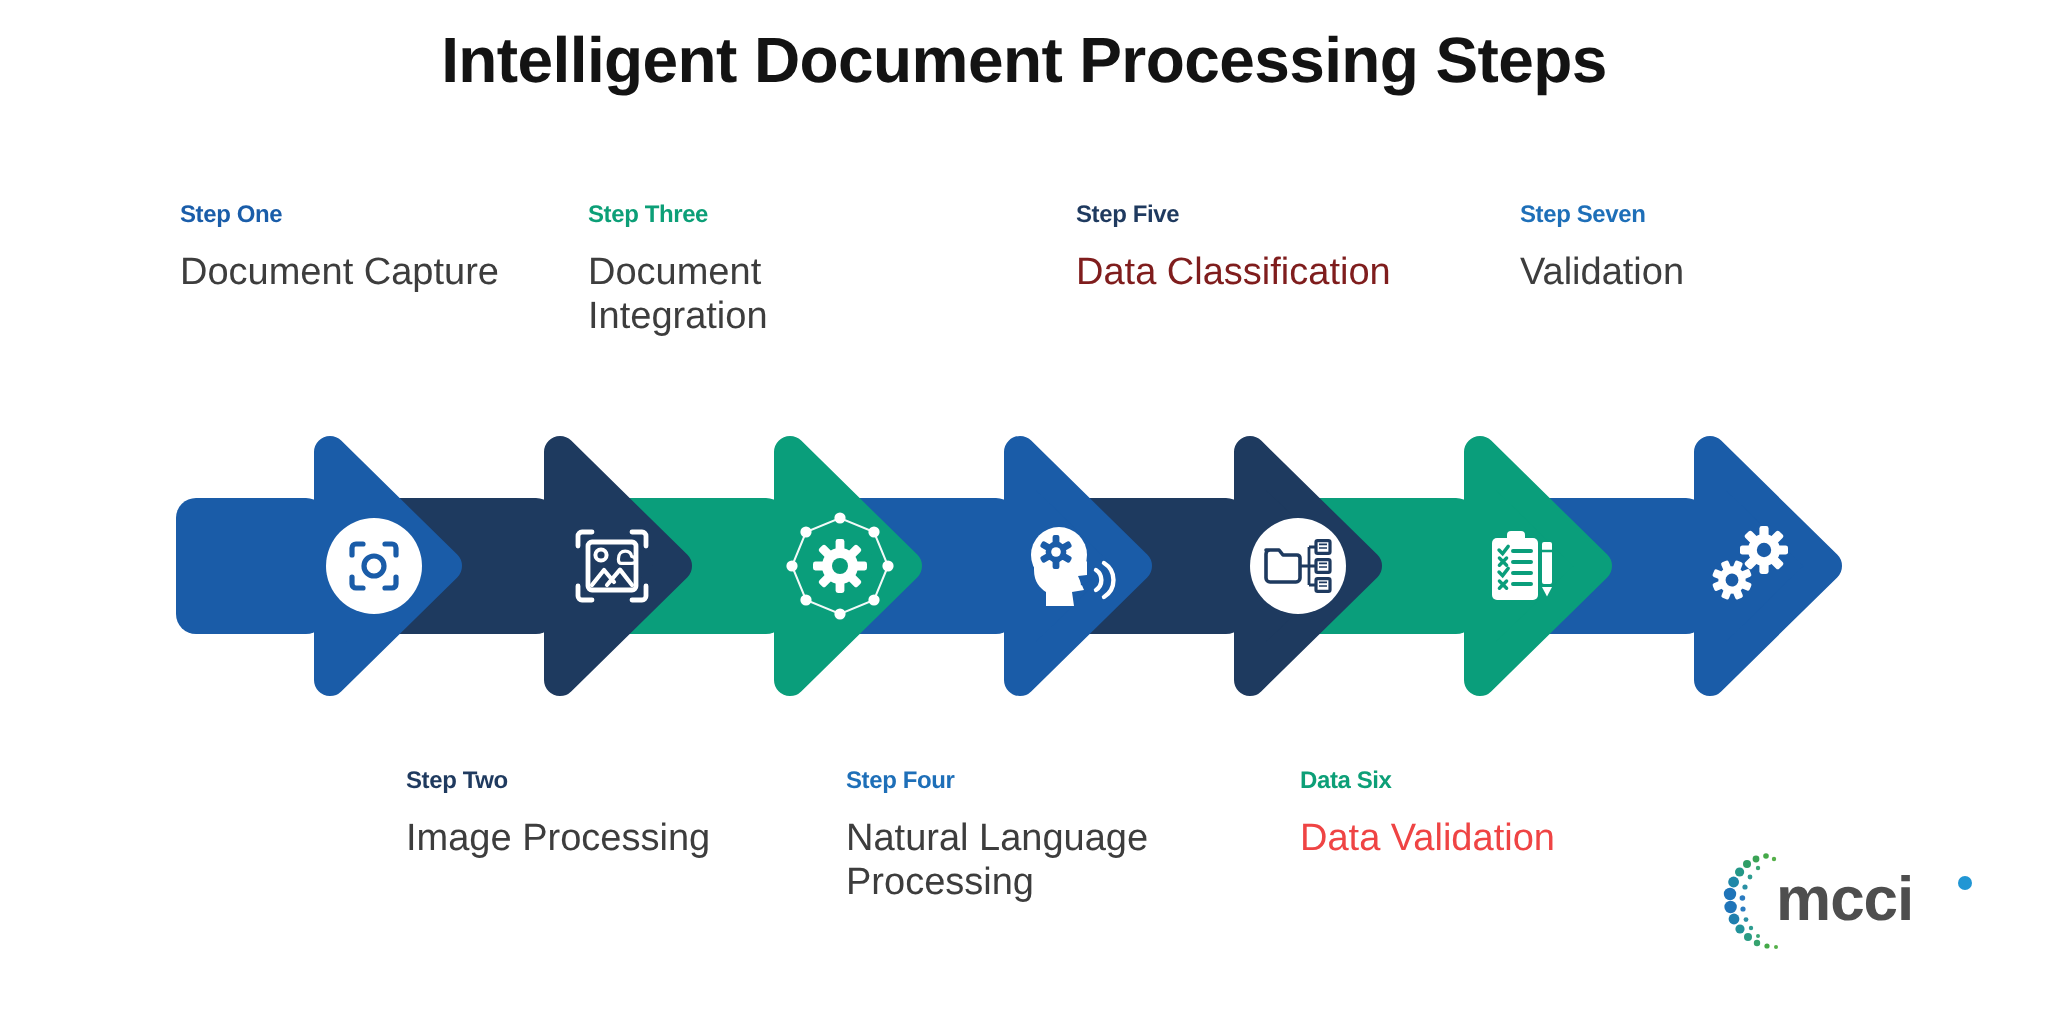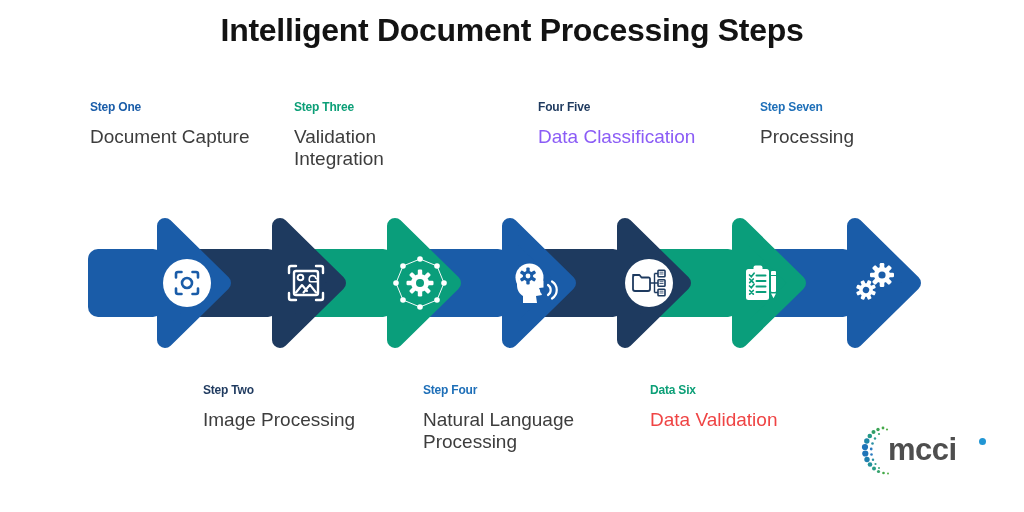--- a/index.html
+++ b/index.html
@@ -32,29 +32,29 @@
 <div id="canvas">
 
   <h1 class="page-title" style="color: rgb(19, 19, 19);">Intelligent Document Processing Steps</h1>
 
   <div class="step-label" style="left:90px;top:100px">
     <h3 style="color: rgb(26, 93, 169);">Step One</h3>
     <p style="color: rgb(61, 61, 61);">Document Capture</p>
   </div>
   <div class="step-label" style="left:294px;top:100px">
     <h3 style="color: rgb(12, 159, 119);">Step Three</h3>
-    <p class="w115" style="color: rgb(61, 61, 61);">Validation Integration</p>
+    <p class="w115" style="color: rgb(61, 61, 61);">Document Integration</p>
   </div>
   <div class="step-label" style="left:538px;top:100px">
-    <h3 style="color: rgb(31, 58, 95);">Four Five</h3>
-    <p style="color: #8b5cf6;">Data Classification</p>
+    <h3 style="color: rgb(31, 58, 95);">Step Five</h3>
+    <p style="color: #7f1d1d;">Data Classification</p>
   </div>
   <div class="step-label" style="left:760px;top:100px">
     <h3 style="color: rgb(30, 111, 184);">Step Seven</h3>
-    <p style="color: rgb(61, 61, 61);">Processing</p>
+    <p style="color: rgb(61, 61, 61);">Validation</p>
   </div>
 
   <div class="step-label" style="left:423px;top:383px">
     <h3 style="color: rgb(30, 111, 184);">Step Four</h3>
     <p class="w150" style="color: rgb(61, 61, 61);">Natural Language Processing</p>
   </div>
   <div class="step-label" style="left:203px;top:383px">
     <h3 style="color: rgb(31, 58, 95);">Step Two</h3>
     <p style="color: rgb(61, 61, 61);">Image Processing</p>
   </div>

